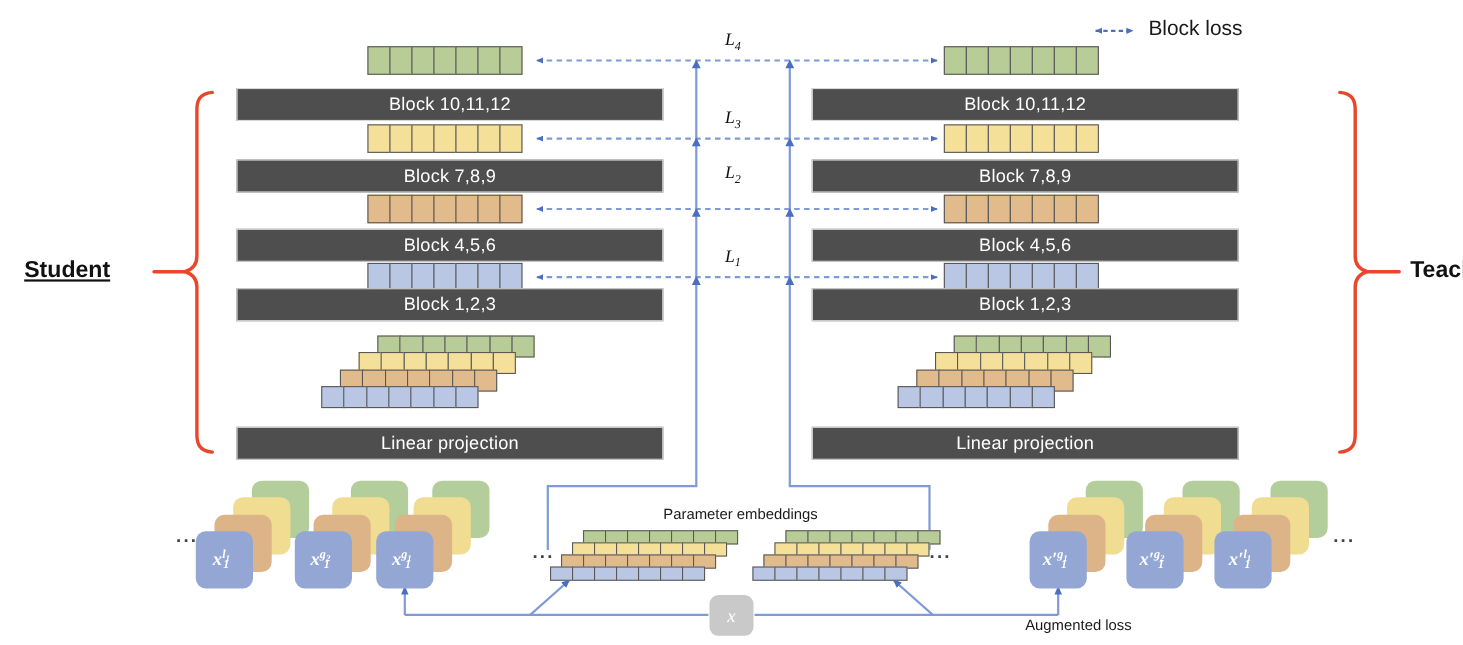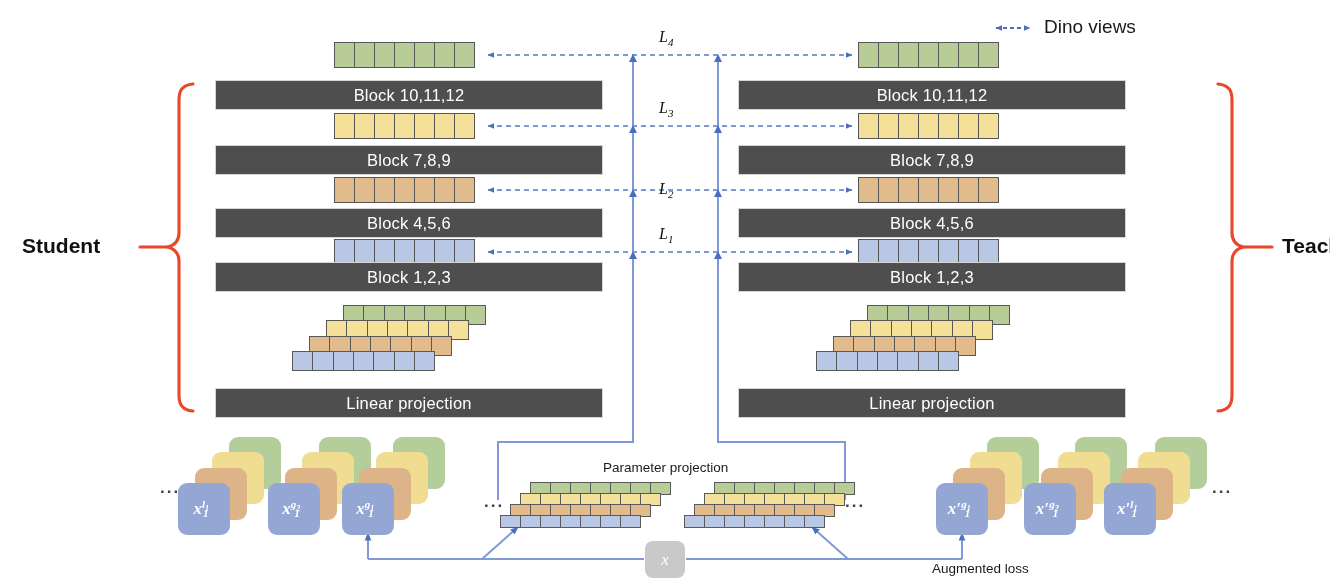--- a/index.html
+++ b/index.html
@@ -146,32 +146,32 @@
       <line x1="368" y1="559" x2="368" y2="533" stroke="#7f9ad6" stroke-width="2" marker-end="url(#solidarrow)"></line>
 
       <line x1="962" y1="559" x2="962" y2="533" stroke="#7f9ad6" stroke-width="2" marker-end="url(#solidarrow)"></line>
 
       <line x1="482" y1="559" x2="518" y2="527" stroke="#7f9ad6" stroke-width="2" marker-end="url(#solidarrow)"></line>
 
       <line x1="848" y1="559" x2="812" y2="527" stroke="#7f9ad6" stroke-width="2" marker-end="url(#solidarrow)"></line>
     </g>
   </svg>
 
-  <div class="lbl legendtxt" style="left:1044px;top:16px;">Dino views</div>
-
-  <div class="lbl bigbold" style="left:22px;top:234px;">Student</div>
+  <div class="lbl legendtxt" style="left:1044px;top:16px;">Block loss</div>
+
+  <div class="lbl bigbold" style="left:22px;top:234px;text-decoration:underline;">Student</div>
   <div class="lbl bigbold" style="left:1282px;top:234px;">Teacher</div>
 
   <div class="lossL" style="left:659px;top:28px;">
     <span>L</span><sub>4</sub>
   </div>
   <div class="lossL" style="left:659px;top:99px;">
     <span>L</span><sub>3</sub>
   </div>
-  <div class="lossL" style="left:659px;top:180px;">
+  <div class="lossL" style="left:659px;top:149px;">
     <span>L</span><sub>2</sub>
   </div>
   <div class="lossL" style="left:659px;top:225px;">
     <span>L</span><sub>1</sub>
   </div>
 
   <div class="tokenstrip" id="s-tok-green" style="left:334px;top:42px;">
       <div class="cell" style="background: rgb(184, 204, 152);"></div>
       <div class="cell" style="background: rgb(184, 204, 152);"></div>
       <div class="cell" style="background: rgb(184, 204, 152);"></div>
@@ -348,21 +348,21 @@
         <div class="c" style="background: rgb(184, 204, 152);"></div>
         <div class="c" style="background: rgb(184, 204, 152);"></div>
         <div class="c" style="background: rgb(184, 204, 152);"></div>
         <div class="c" style="background: rgb(184, 204, 152);"></div>
         <div class="c" style="background: rgb(184, 204, 152);"></div>
         <div class="c" style="background: rgb(184, 204, 152);"></div>
         <div class="c" style="background: rgb(184, 204, 152);"></div>
       </div>
     </div>
 
-  <div class="lbl mid" style="left:603px;top:460px;">Parameter projection</div>
+  <div class="lbl mid" style="left:603px;top:460px;">Parameter embeddings</div>
 
   <div class="dots" style="left:484px;top:492px;">...</div>
   <div class="ppile" id="p-pile-left" style="left:500px;top:482px;">
       <div class="row" style="left: 0px; top: 33px; z-index: 4;">
         <div class="c" style="background: rgb(185, 198, 228);"></div>
         <div class="c" style="background: rgb(185, 198, 228);"></div>
         <div class="c" style="background: rgb(185, 198, 228);"></div>
         <div class="c" style="background: rgb(185, 198, 228);"></div>
         <div class="c" style="background: rgb(185, 198, 228);"></div>
         <div class="c" style="background: rgb(185, 198, 228);"></div>

